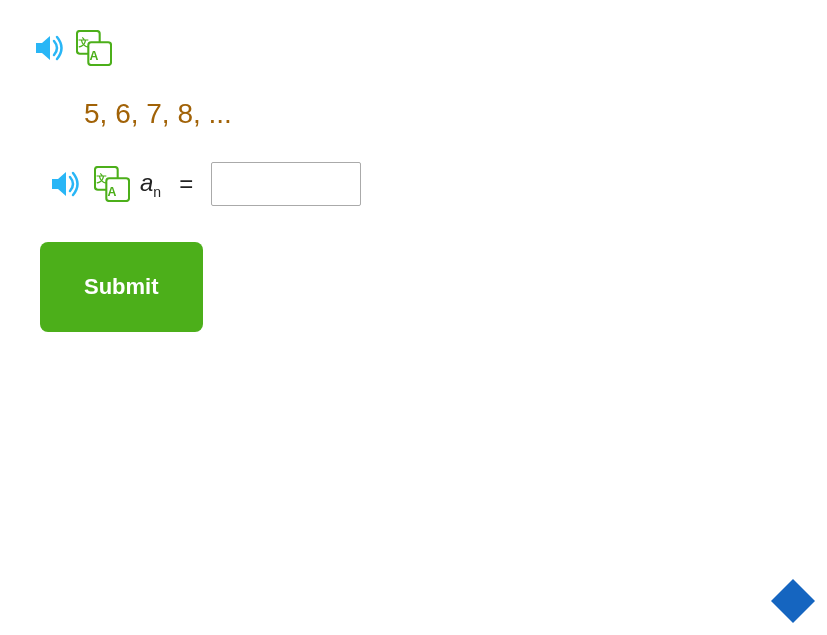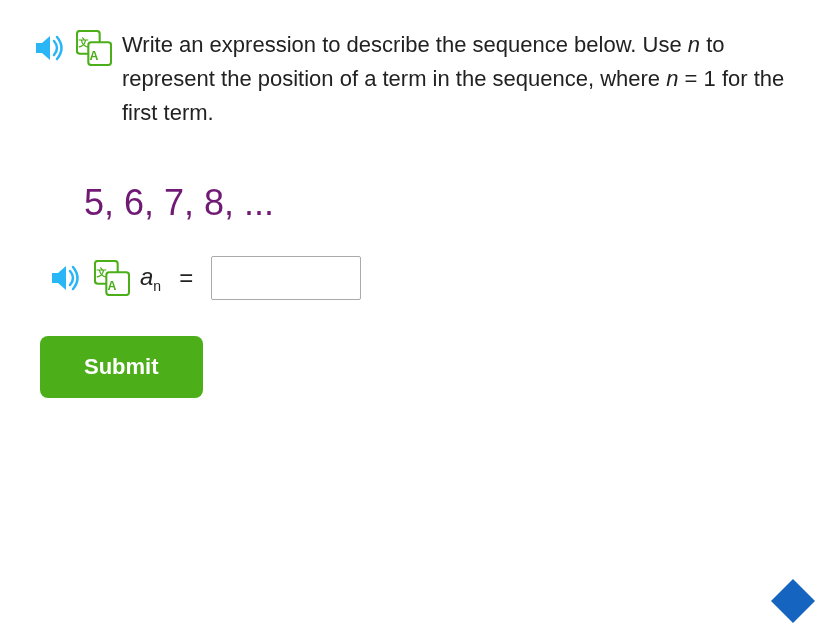--- a/index.html
+++ b/index.html
@@ -54,23 +54,23 @@
       height: 30px;
     }
 
     
     .translate-icon {
       width: 36px;
       height: 36px;
     }
 
     .sequence-display {
-      font-size: 36px;
-      margin: 52px 0 32px 52px;
-      color: #701a75;
+      font-size: 28px;
+      margin: 32px 0 32px 52px;
+      color: #a16207;
     }
 
     .answer-row {
       display: flex;
       align-items: center;
       gap: 10px;
       margin-left: 16px;
       margin-bottom: 36px;
     }
 
@@ -98,21 +98,21 @@
       outline: none;
     }
 
     .submit-btn {
       background-color: #4caf1a;
       color: #ffffff;
       border: none;
       border-radius: 8px;
       font-size: 22px;
       font-weight: bold;
-      padding: 18px 44px;
+      padding: 32px 44px;
       cursor: pointer;
       margin-left: 8px;
     }
 
     
     .corner-diamond {
       position: absolute;
       bottom: 10px;
       right: 10px;
       width: 48px;
@@ -135,23 +135,20 @@
       </svg>
 
       <svg class="translate-icon" viewBox="0 0 38 38" fill="none" xmlns="http://www.w3.org/2000/svg">
         <rect x="1" y="1" width="24" height="24" rx="3" stroke="#4caf1a" stroke-width="2.2" fill="none"></rect>
         <rect x="13" y="13" width="24" height="24" rx="3" stroke="#4caf1a" stroke-width="2.2" fill="white"></rect>
         <text x="19" y="32" font-size="13" fill="#4caf1a" font-family="Arial" font-weight="bold" text-anchor="middle">A</text>
         <text x="8" y="17" font-size="11" fill="#4caf1a" font-family="Arial" font-weight="bold" text-anchor="middle">文</text>
       </svg>
     </div>
 
-    <div class="question-text">
-      <span>Write an expression to describe the sequence below. Use </span><span class="italic">n</span><span> to represent the position of a term in the sequence, where </span><span class="italic">n</span><span> = 1 for the first term.</span>
-    </div>
   </div>
 
   
   <div class="sequence-display">5, 6, 7, 8, ...</div>
 
   
   <div class="answer-row">
 
     <svg class="speaker-icon" viewBox="0 0 36 30" fill="none" xmlns="http://www.w3.org/2000/svg">
       <polygon points="4,10 4,20 10,20 18,27 18,3 10,10" fill="#29b6f6"></polygon>

